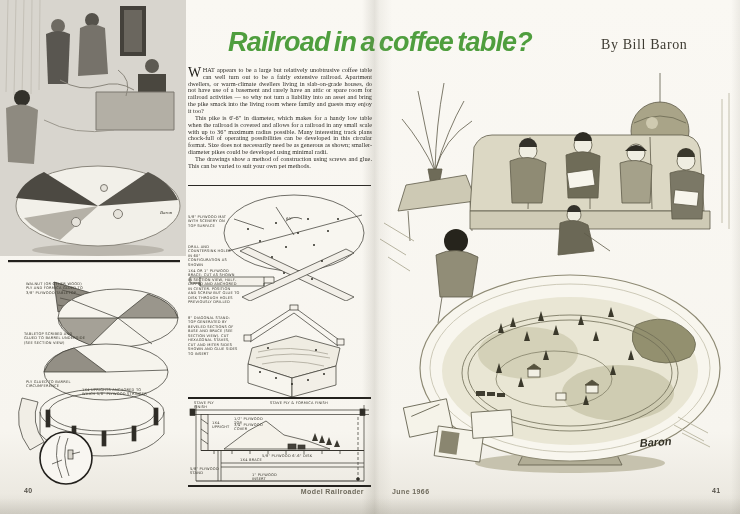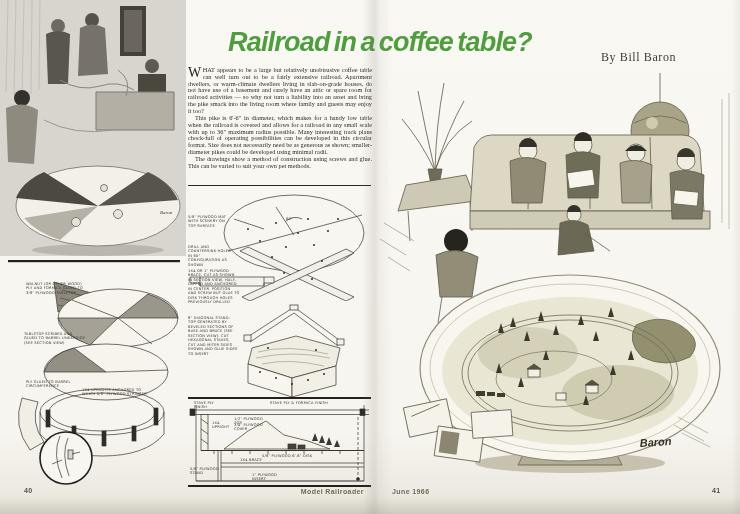--- a/index.html
+++ b/index.html
@@ -4,21 +4,21 @@
 <style>
   *{box-sizing:border-box;margin:0;padding:0}
   html,body{width:740px;height:514px;overflow:hidden}
   body{font-family:"Liberation Serif",serif;background:#eceae3}
   .spread{position:relative;width:740px;height:514px;overflow:hidden;
     background:linear-gradient(180deg,#faf8f3 0%,#f7f5ef 84%,#ece9e1 96%,#dddad1 100%)}
   
   .title{position:absolute;left:228px;top:27px;z-index:3;white-space:nowrap;
     font-family:"Liberation Sans",sans-serif;font-style:italic;font-weight:700;
     font-size:27px;letter-spacing:-0.8px;word-spacing:-2.5px;color:#4f9e3e}
-  .byline{position:absolute;left:601px;top:50px;z-index:3;font-size:12px;
+  .byline{position:absolute;left:601px;top:37px;z-index:3;font-size:14px;
     letter-spacing:.6px;color:#3f3c33}
   
   .body-text{position:absolute;left:188px;top:67px;width:184px;z-index:2;
     font-size:6.3px;line-height:1.08;text-align:justify;color:#2e2c27}
   .body-text p+p{text-indent:7px;margin-top:.5px}
   .dropcap{float:left;font-size:14px;line-height:11px;padding-right:1.5px;color:#23211c}
   
   .rule{position:absolute;background:#2b2925;height:1.2px}
   
   .foot{position:absolute;font-family:"Liberation Sans",sans-serif;font-size:7px;

